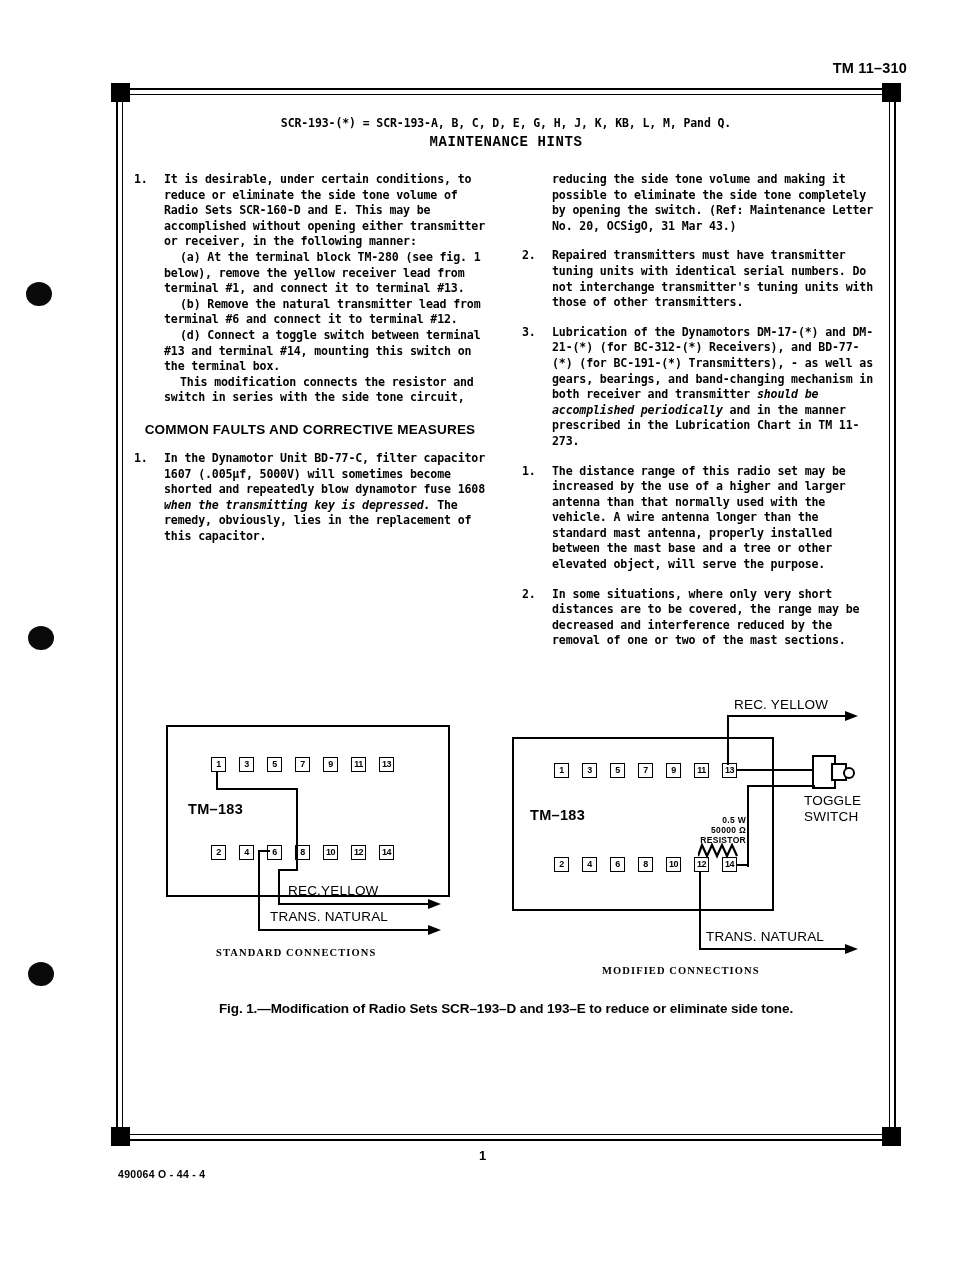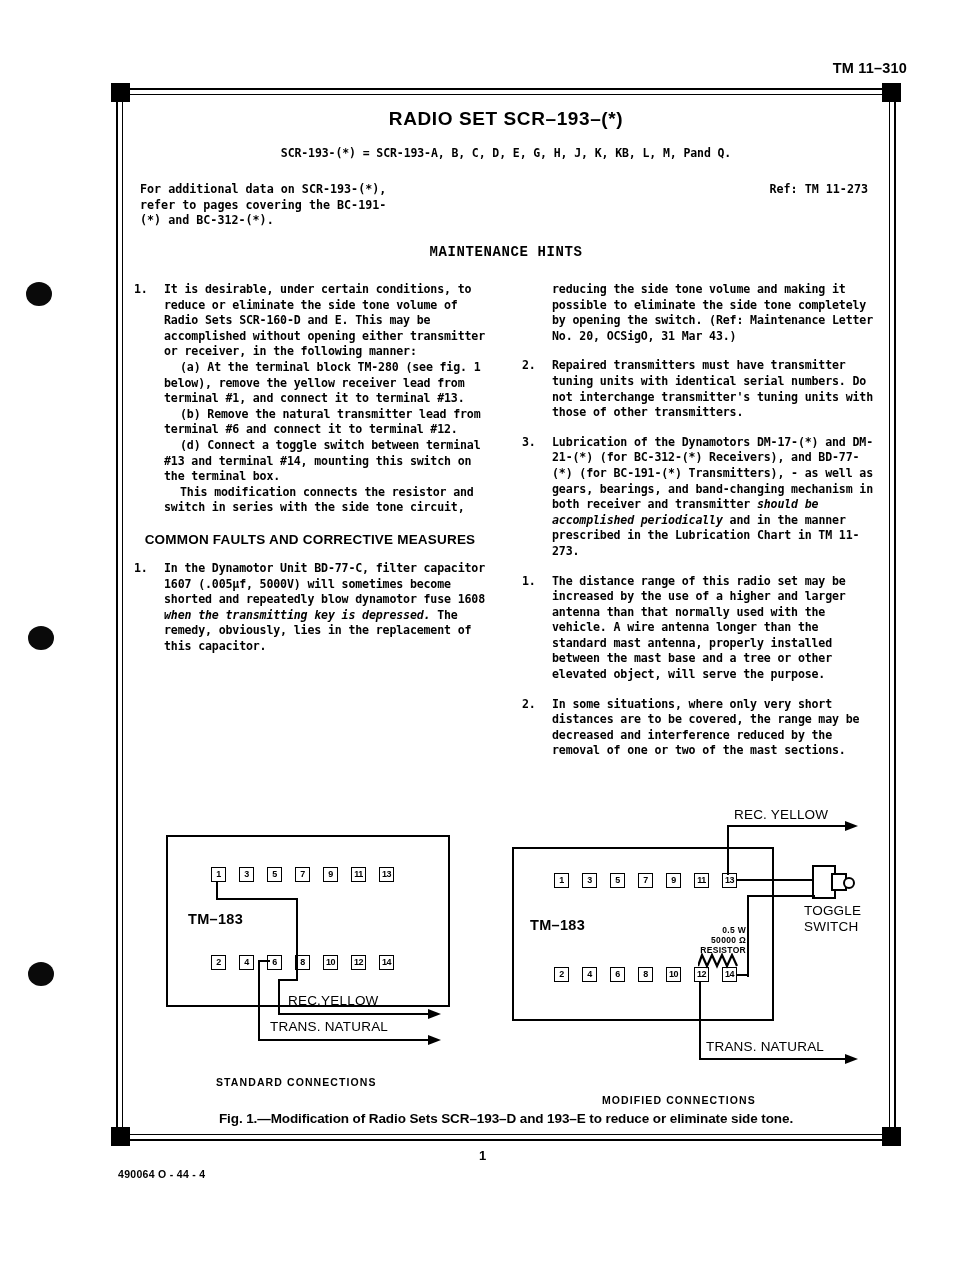--- a/index.html
+++ b/index.html
@@ -226,26 +226,25 @@
   }
   .lead-label {
     position: absolute;
     font-family: "Liberation Sans", sans-serif;
     font-size: 13.5px;
     letter-spacing: 0.2px;
     white-space: nowrap;
   }
   .cap-label {
     position: absolute;
-    font-family: Liberation Sans, sans-serif;
+    font-family: Liberation Serif, serif;
     font-weight: bold;
     font-size: 10.5px;
     letter-spacing: 1.1px;
     white-space: nowrap;
-    margin-top: 19px;
   }
   .res-label {
     position: absolute;
     font-family: "Liberation Sans", sans-serif;
     font-weight: bold;
     font-size: 8.5px;
     line-height: 10px;
     text-align: right;
     letter-spacing: 0.3px;
     white-space: pre-line;
@@ -301,29 +300,22 @@
   <div class="outer"></div>
   <div class="inner"></div>
   <div class="corner tl"></div>
   <div class="corner tr"></div>
   <div class="corner bl"></div>
   <div class="corner br"></div>
 </div>
 
 <div class="page">
 
-  <div class="doc-title">RADIO SET SCR–193–(*)</div>
   <div class="doc-subtitle">SCR-193-(*) = SCR-193-A, B, C, D, E, G, H, J, K, KB, L, M, Pand Q.</div>
 
-  <div class="ref-row">
-    <div class="ref-left">For additional data on SCR-193-(*),
-refer to pages covering the BC-191-
-(*) and BC-312-(*).</div>
-    <div class="ref-right">Ref:  TM 11-273</div>
-  </div>
 
   <div class="section-head">MAINTENANCE  HINTS</div>
 
   <div class="cols">
 
     <div class="col">
 
       <div class="num-item">
         <span class="marker">1.</span>
         <p>It is desirable, under certain conditions, to reduce or eliminate the side tone volume of Radio Sets SCR-160-D and E. This may be accomplished without opening either transmitter or receiver, in the following manner:</p>

